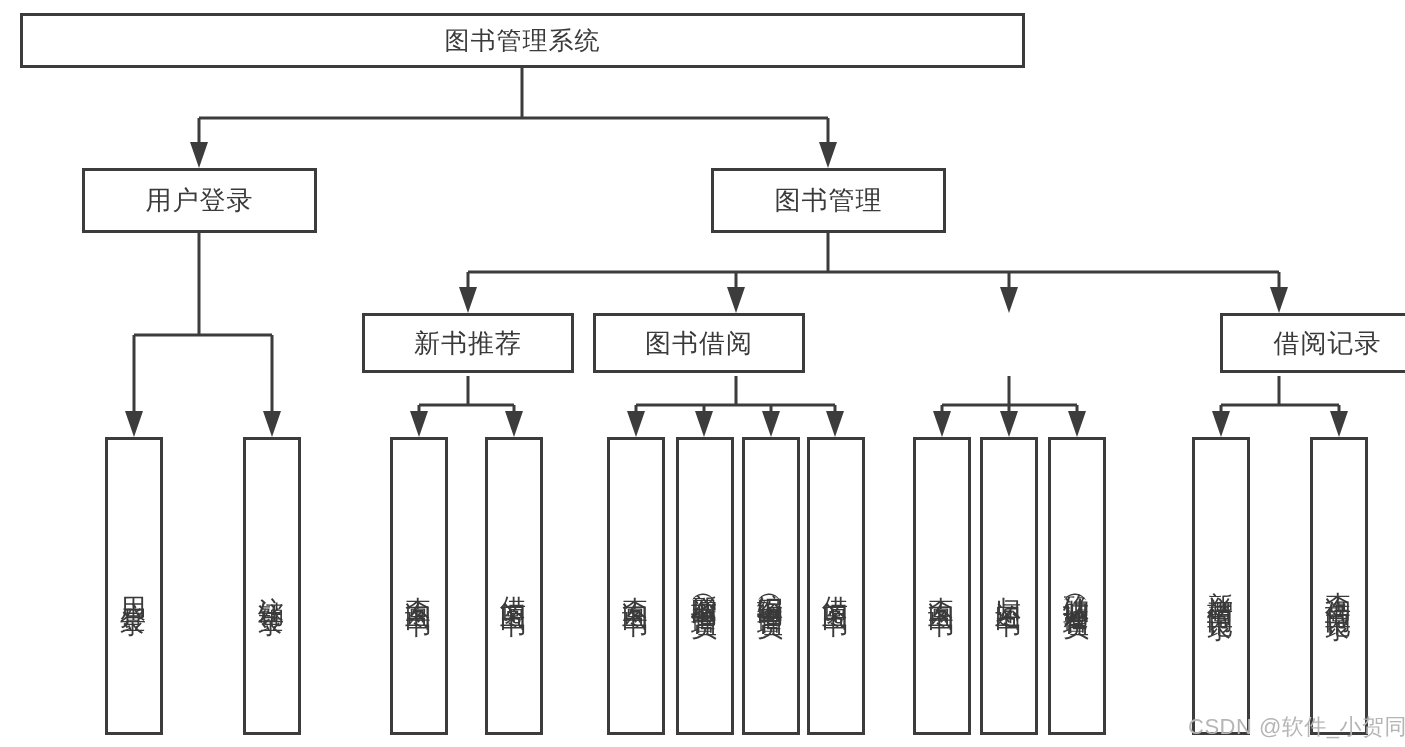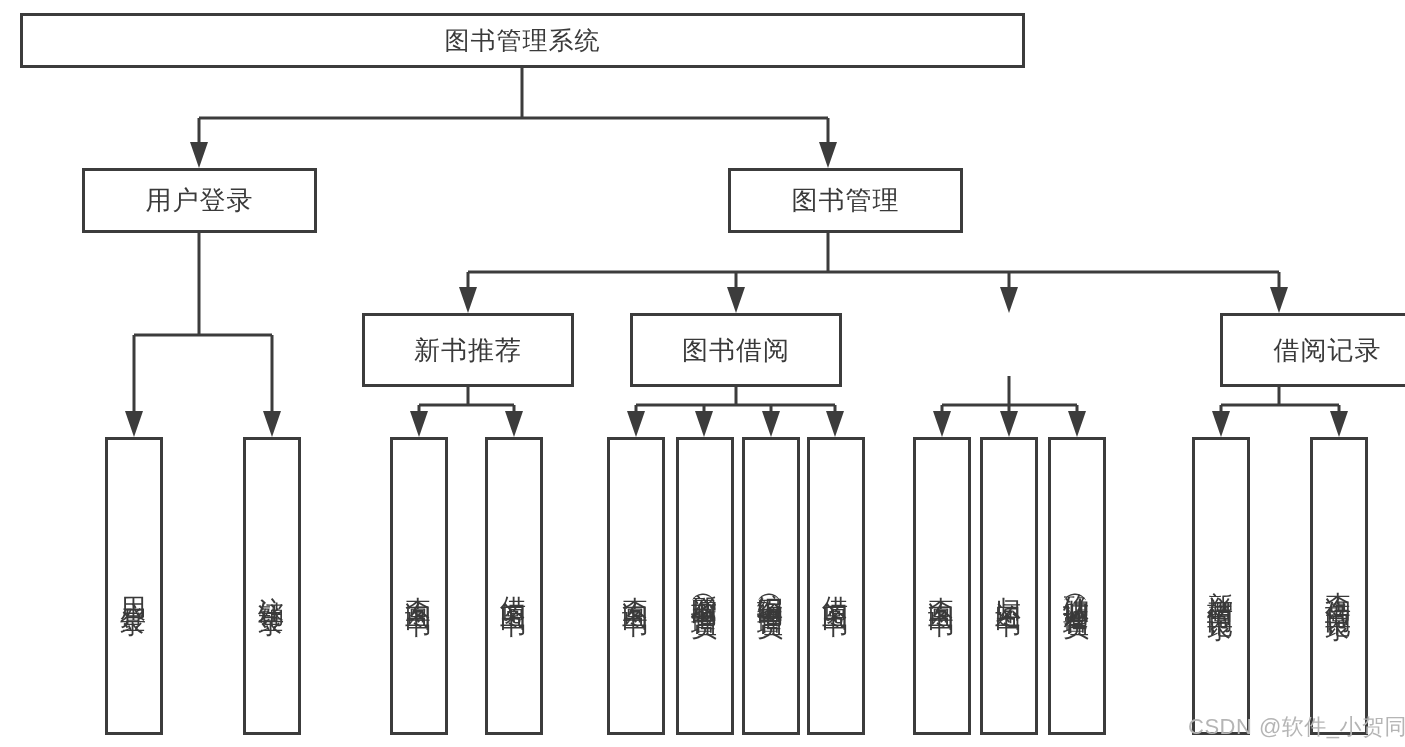--- a/index.html
+++ b/index.html
@@ -14,21 +14,21 @@
     font-size:26px;letter-spacing:1px;white-space:nowrap;z-index:2;
   }
   .root{font-size:25px;}
   .vnode{
     writing-mode:vertical-rl;text-orientation:mixed;
     letter-spacing:5px;font-size:26px;white-space:normal;
     top:437px;width:58px;height:298px;
   }
   .vnode.tight{letter-spacing:3px;}
   .lvl2{top:168px;height:65px;width:235px;}
-  .lvl3{top:313px;height:74px;}
+  .lvl3{top:313px;height:60px;}
   .watermark{
     position:absolute;left:1188px;top:712px;z-index:5;
     font-size:22px;color:#b5b5b5;letter-spacing:0.5px;white-space:nowrap;
   }
 </style>
 </head>
 <body>
 
 <div class="stage">
 
@@ -68,24 +68,24 @@
       <polygon points="1000,411 1018,411 1009,437"></polygon>
       <polygon points="1068,411 1086,411 1077,437"></polygon>
       <polygon points="1212,411 1230,411 1221,437"></polygon>
       <polygon points="1330,411 1348,411 1339,437"></polygon>
     </g>
   </svg>
 
   <div class="node root" style="left:20px;top:13px;width:1005px;height:55px;">图书管理系统</div>
 
   <div class="node lvl2" style="left:82px;">用户登录</div>
-  <div class="node lvl2" style="left:728px;">图书管理</div>
+  <div class="node lvl2" style="left:711px;">图书管理</div>
 
   <div class="node lvl3" style="left:362px;width:212px;">新书推荐</div>
-  <div class="node lvl3" style="left:630px;width:212px;">图书借阅</div>
+  <div class="node lvl3" style="left:593px;width:212px;">图书借阅</div>
   <div class="node lvl3" style="left:1220px;width:215px;">借阅记录</div>
 
   <div class="node vnode" style="left:105px;">用户登录</div>
   <div class="node vnode" style="left:243px;">注销登录</div>
 
   <div class="node vnode" style="left:390px;">查询图书</div>
   <div class="node vnode" style="left:485px;">借阅图书</div>
 
   <div class="node vnode" style="left:607px;">查询图书</div>
   <div class="node vnode tight" style="left:676px;">新增图书（管理员）</div>

